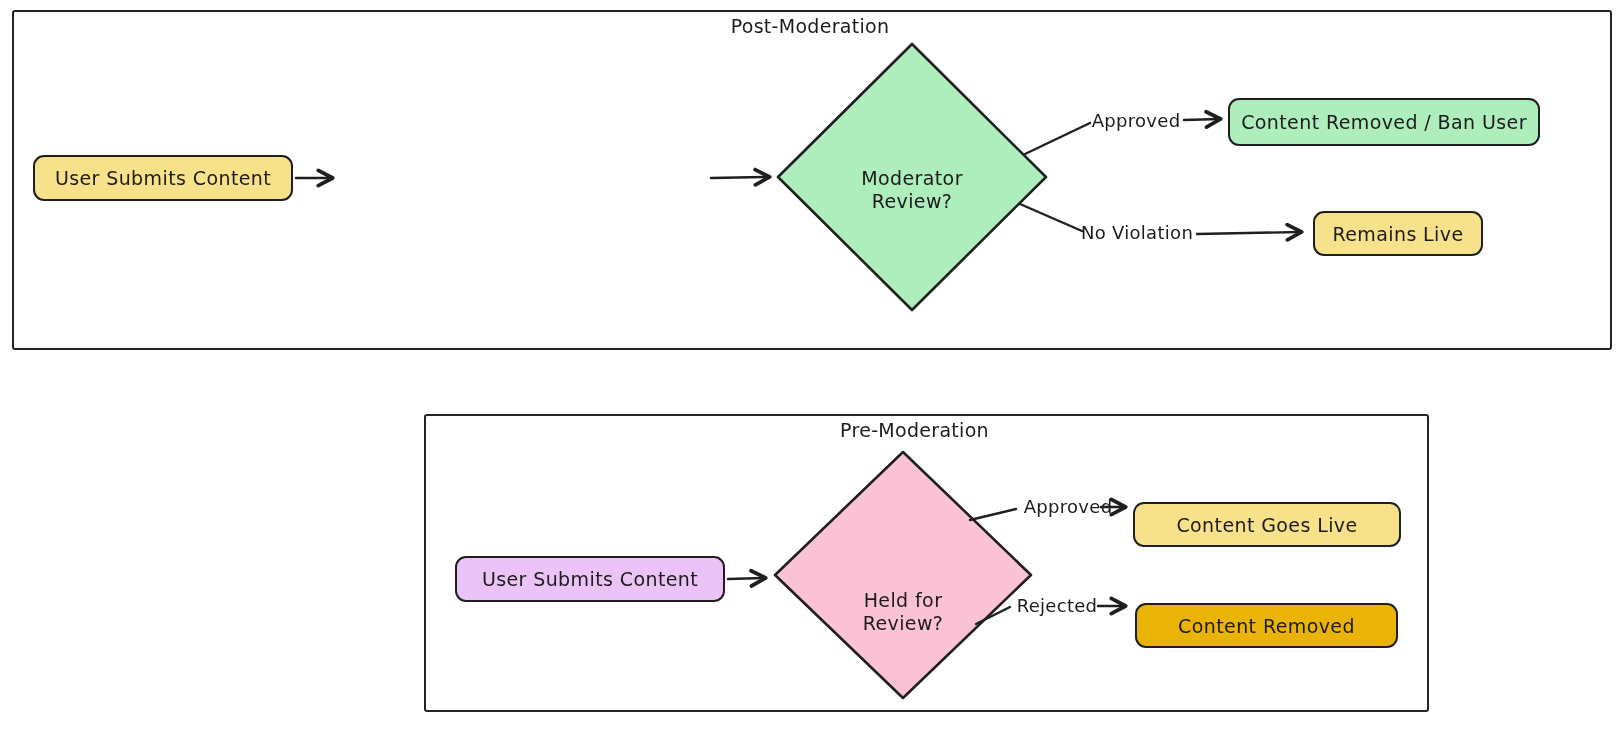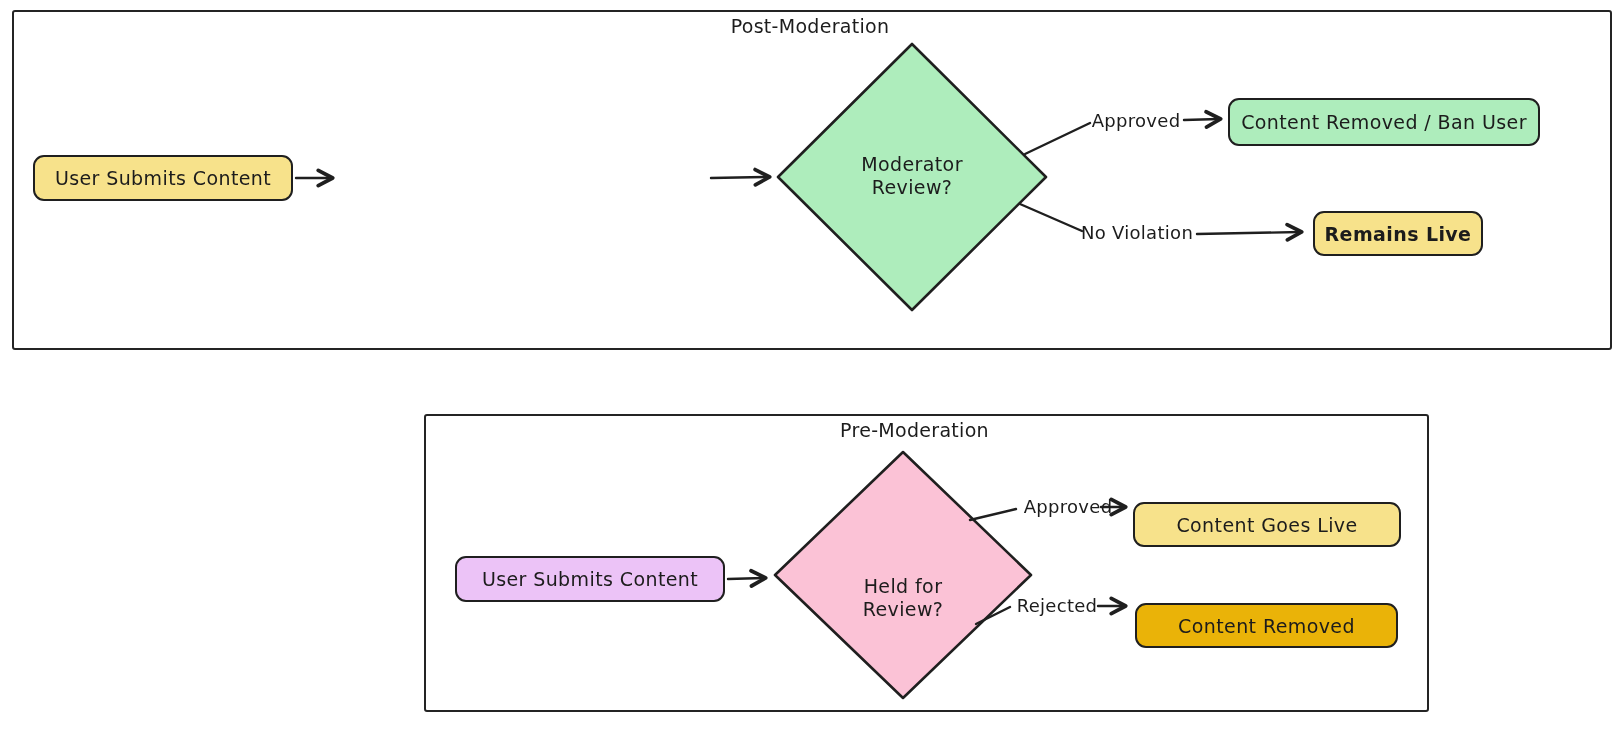--- a/index.html
+++ b/index.html
@@ -44,20 +44,21 @@
     color:#1c1c1c;
     white-space:nowrap;
   }
   .diamond-text{
     position:absolute;
     text-align:center;
     font-size:19px;
     line-height:23px;
     letter-spacing:.4px;
     color:#1c1c1c;
+    margin-top:14px;
   }
   svg.wires{position:absolute;left:0;top:0;width:1620px;height:743px;}
 </style>
 </head>
 <body>
 
 <div class="canvas">
 
   <div class="container-box" style="left:12px;top:10px;width:1596px;height:336px;"></div>
   <div class="container-title" style="left:12px;top:15px;width:1596px;">Post-Moderation</div>
@@ -97,21 +98,21 @@
     <div>Moderator</div>
     <div>Review?</div>
   </div>
 
   <div class="edge-label" style="left:1090px;top:110px;width:92px;">Approved</div>
 
   <div class="node" style="left: 1228px; top: 98px; width: 312px; height: 48px; background: rgb(174, 237, 188);">Content Removed / Ban User</div>
 
   <div class="edge-label" style="left:1078px;top:222px;width:118px;">No Violation</div>
 
-  <div class="node" style="left: 1313px; top: 211px; width: 170px; height: 45px; background: rgb(247, 226, 139); font-weight: bold;">Remains Live</div>
+  <div class="node" style="left: 1313px; top: 211px; width: 170px; height: 45px; background: rgb(247, 226, 139);">Remains Live</div>
 
   <div class="node" style="left: 455px; top: 556px; width: 270px; height: 46px; background: rgb(236, 195, 247);">User Submits Content</div>
 
   <div class="diamond-text" style="left:823px;top:575px;width:160px;">
     <div>Held for</div>
     <div>Review?</div>
   </div>
 
   <div class="edge-label" style="left:1014px;top:496px;width:90px;margin-left:9px;">Approved</div>
 

